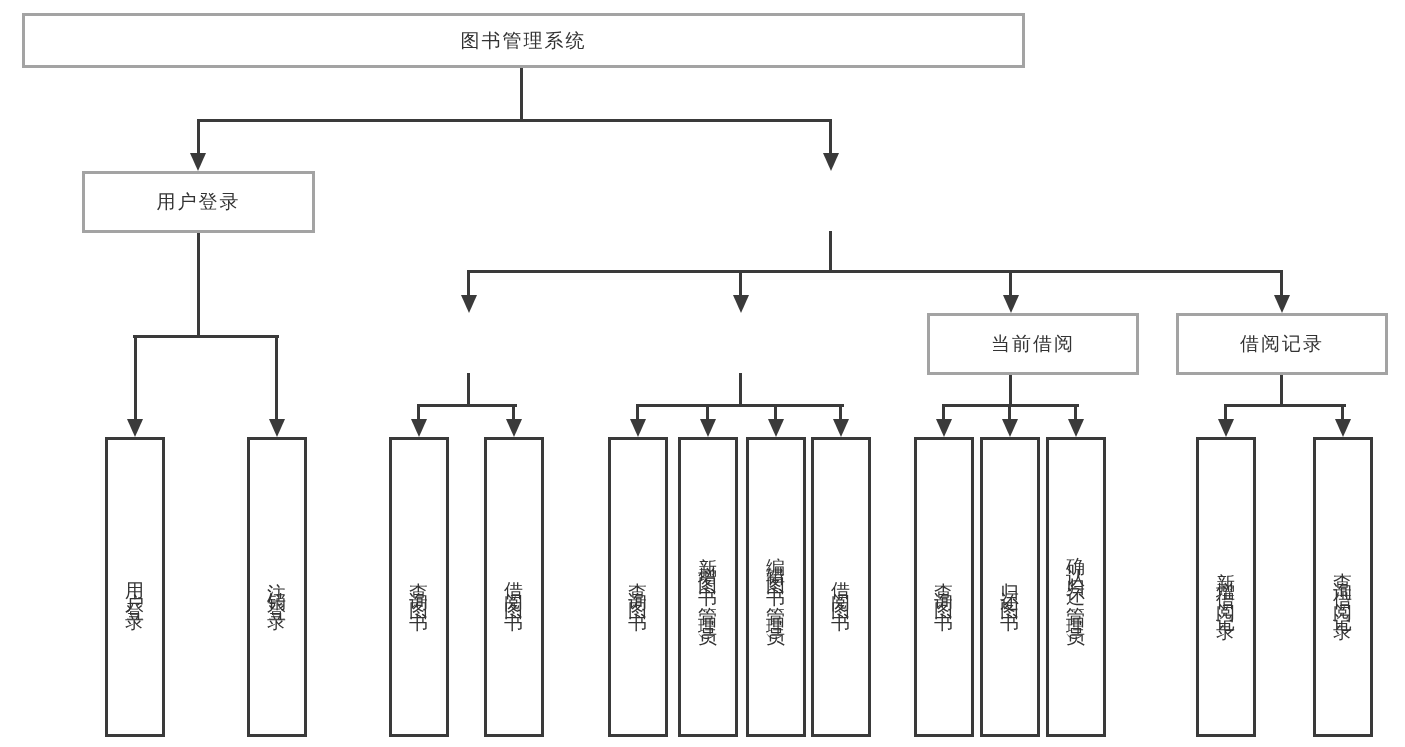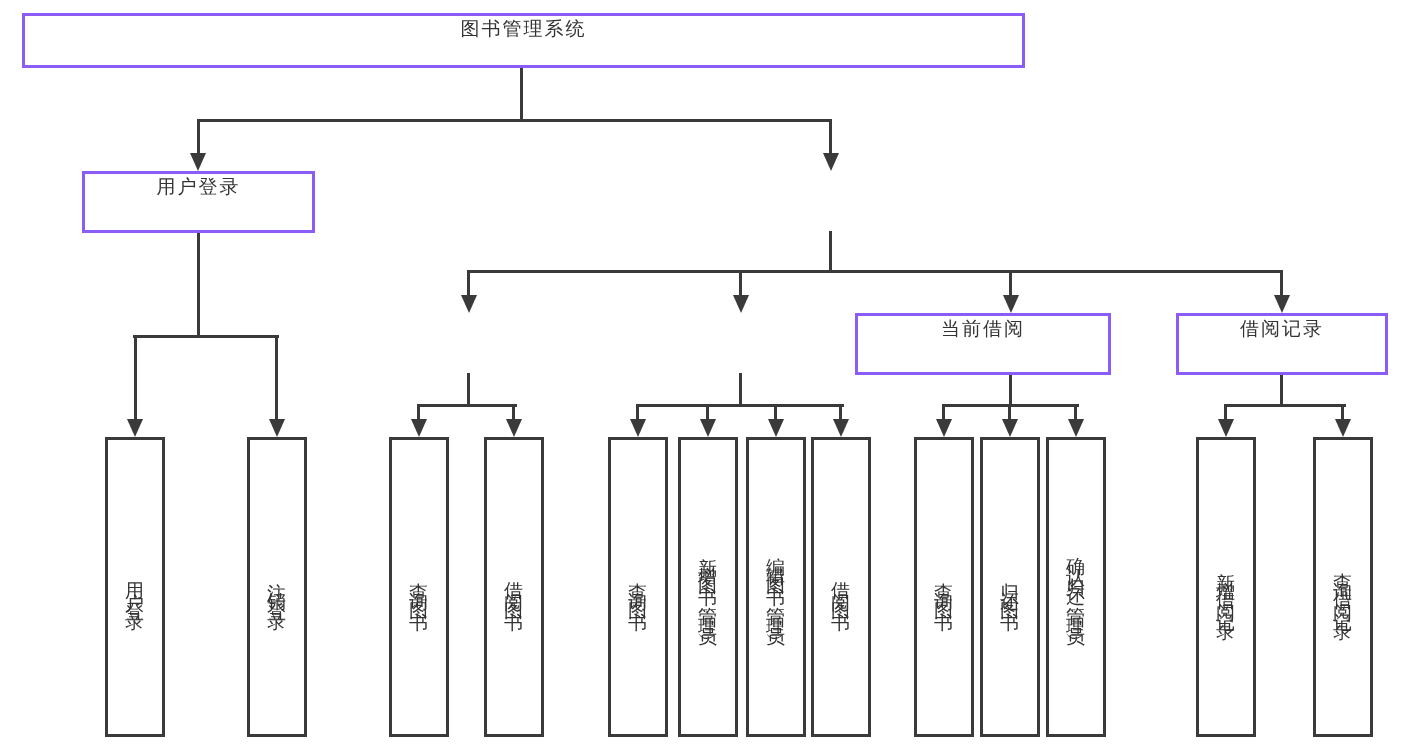--- a/index.html
+++ b/index.html
@@ -1,22 +1,22 @@
 <!DOCTYPE html>
 <html><head>
 <meta charset="utf-8">
 <style>
   html,body{margin:0;padding:0;background:#ffffff;}
   #canvas{
     position:relative;width:1405px;height:747px;background:#ffffff;overflow:hidden;
     font-family:"Liberation Sans","DejaVu Sans",sans-serif;color:#333333;
   }
   .node{
-    position:absolute;box-sizing:border-box;border:3px solid #8b5cf6;background:#ffffff;
-    display:flex;justify-content:center;z-index:2;
+    position:absolute;box-sizing:border-box;border:3px solid #a3a3a3;background:#ffffff;
+    display:flex;align-items:center;justify-content:center;z-index:2;
   }
   .node .hlabel{
     font-size:19px;letter-spacing:2px;color:#333333;white-space:nowrap;
   }
   .leaf{
     position:absolute;box-sizing:border-box;border:3px solid #3a3a3a;background:#ffffff;
     display:flex;align-items:center;justify-content:center;z-index:2;
   }
   .leaf .vlabel{
     writing-mode:vertical-rl;text-orientation:mixed;
@@ -66,21 +66,21 @@
   <div class="ln h" style="left:467px;top:270px;width:816px"></div>
   <div class="ln v" style="left:467px;top:270px;height:27px"></div>
   <div class="ln v" style="left:739px;top:270px;height:27px"></div>
   <div class="ln v" style="left:1009px;top:270px;height:27px"></div>
   <div class="ln v" style="left:1280px;top:270px;height:27px"></div>
   <div class="arrow" style="left:461px;top:295px"></div>
   <div class="arrow" style="left:733px;top:295px"></div>
   <div class="arrow" style="left:1003px;top:295px"></div>
   <div class="arrow" style="left:1274px;top:295px"></div>
 
-  <div class="node" style="left:855px;top:313px;width:256px;height:62px">
+  <div class="node" style="left:927px;top:313px;width:212px;height:62px">
     <span class="hlabel">当前借阅</span>
   </div>
   <div class="node" style="left:1176px;top:313px;width:212px;height:62px">
     <span class="hlabel">借阅记录</span>
   </div>
 
   <div class="ln v" style="left:467px;top:373px;height:33px"></div>
   <div class="ln h" style="left:417px;top:404px;width:100px"></div>
   <div class="ln v" style="left:417px;top:404px;height:17px"></div>
   <div class="ln v" style="left:512px;top:404px;height:17px"></div>

